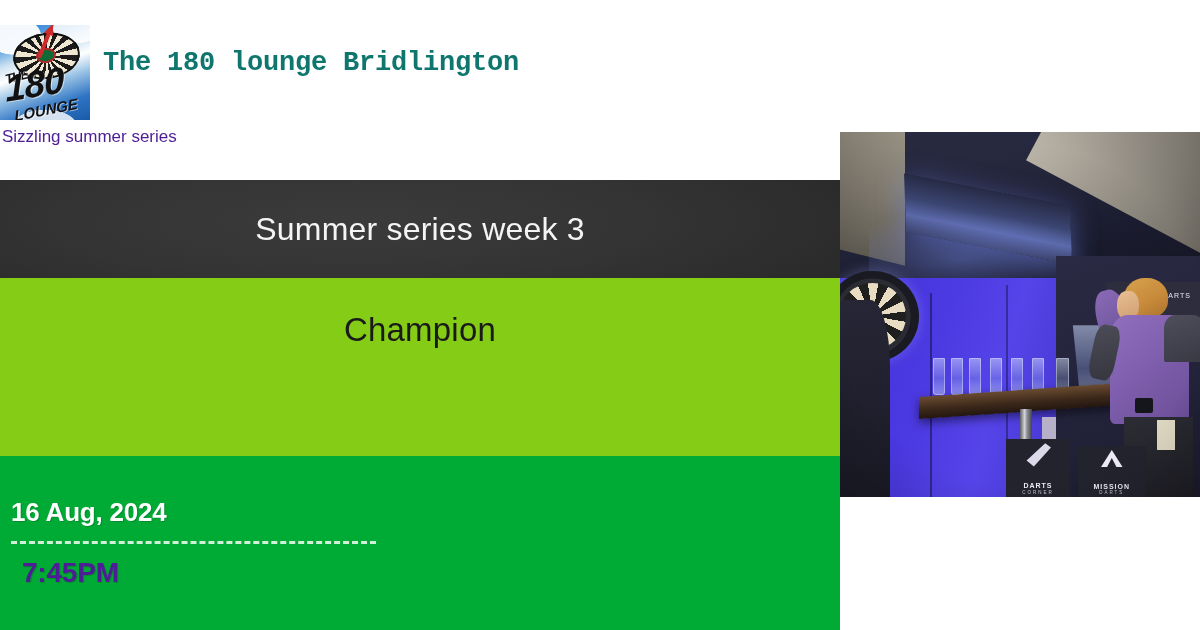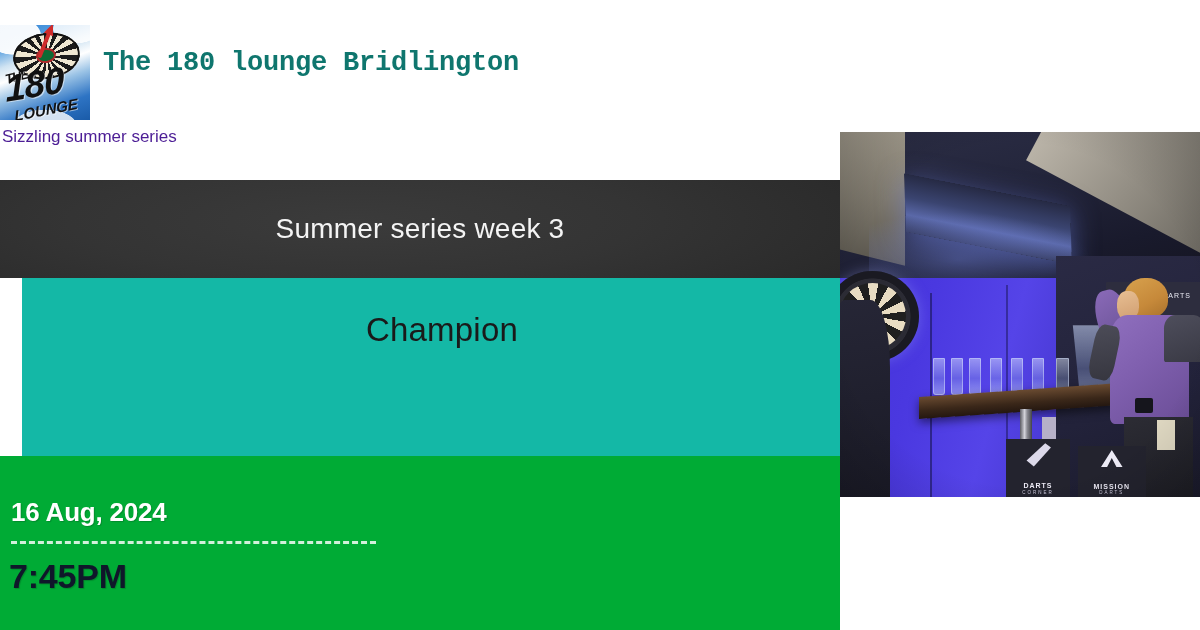--- a/index.html
+++ b/index.html
@@ -93,28 +93,28 @@
     letter-spacing:0px; white-space:nowrap;
   }
 
   
   .event-banner {
     position:absolute; left:0; top:180px; width:840px; height:98px;
     background:radial-gradient(ellipse 75% 130% at 42% 42%, #3b3b3b 0%, #343434 45%, #272727 100%);
     display:flex; align-items:center; justify-content:center;
   }
   .event-banner-title {
-    color:#f4f4f4; font-size:28px; font-weight:normal;
+    color:#f4f4f4; font-size:32px; font-weight:normal;
     letter-spacing:.2px; text-align:center;
   }
 
   
   .champion-block {
     position:absolute; left:0; top:278px; width:840px; height:178px;
-    background:#14b8a6; text-align:center;margin-left:22px;
+    background:#84cc16; text-align:center;
   }
   .champion-label {
     position:absolute; left:0; top:33px; width:840px;
     font-size:33px; font-weight:normal; color:#1a1a1a; letter-spacing:.2px;
   }
   .champion-name {
     position:absolute; left:0; top:97px; width:840px;
     font-size:42px; font-weight:bold; color:#111111; letter-spacing:-.2px;
   }
 
@@ -127,22 +127,22 @@
   .dt-date {
     position:absolute; left:3px; top:0;
     color:#ffffff; font-size:26px; font-weight:bold; letter-spacing:-.2px;
     text-shadow:1px 1px 1px rgba(0,0,0,.18);
   }
   .dt-hdash {
     position:absolute; left:3px; top:44px; width:365px; height:0;
     border-top:3px dashed rgba(255,255,255,.82);
   }
   .dt-time {
-    position:absolute; left:1px; top:60px;
-    color:#0f172a; font-size:34px; font-weight:bold; letter-spacing:-.2px;
+    position:absolute; left:14px; top:60px;
+    color:#4c1d95; font-size:28px; font-weight:bold; letter-spacing:-.2px;
     text-shadow:1px 1px 1px rgba(0,0,0,.18);
   }
 
   
   .photo-col {
     position:absolute; left:840px; top:0; width:360px; height:630px;
     background:#ffffff;
   }
   .photo {
     position:absolute; left:0; top:132px; width:360px; height:365px;

